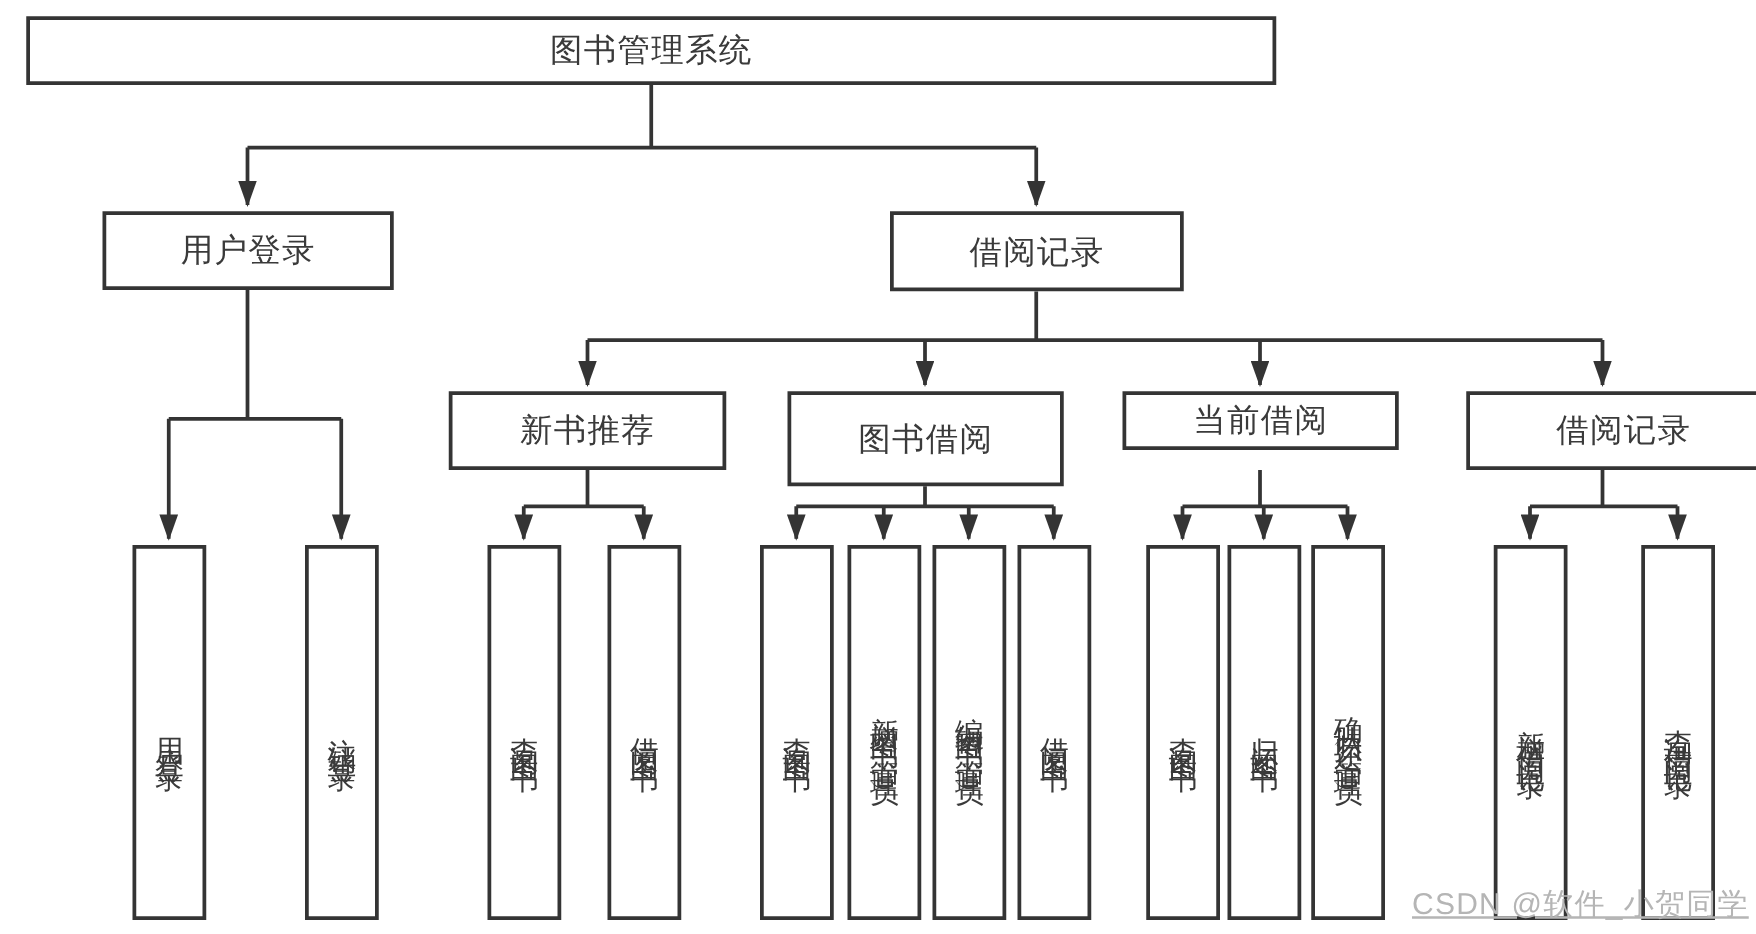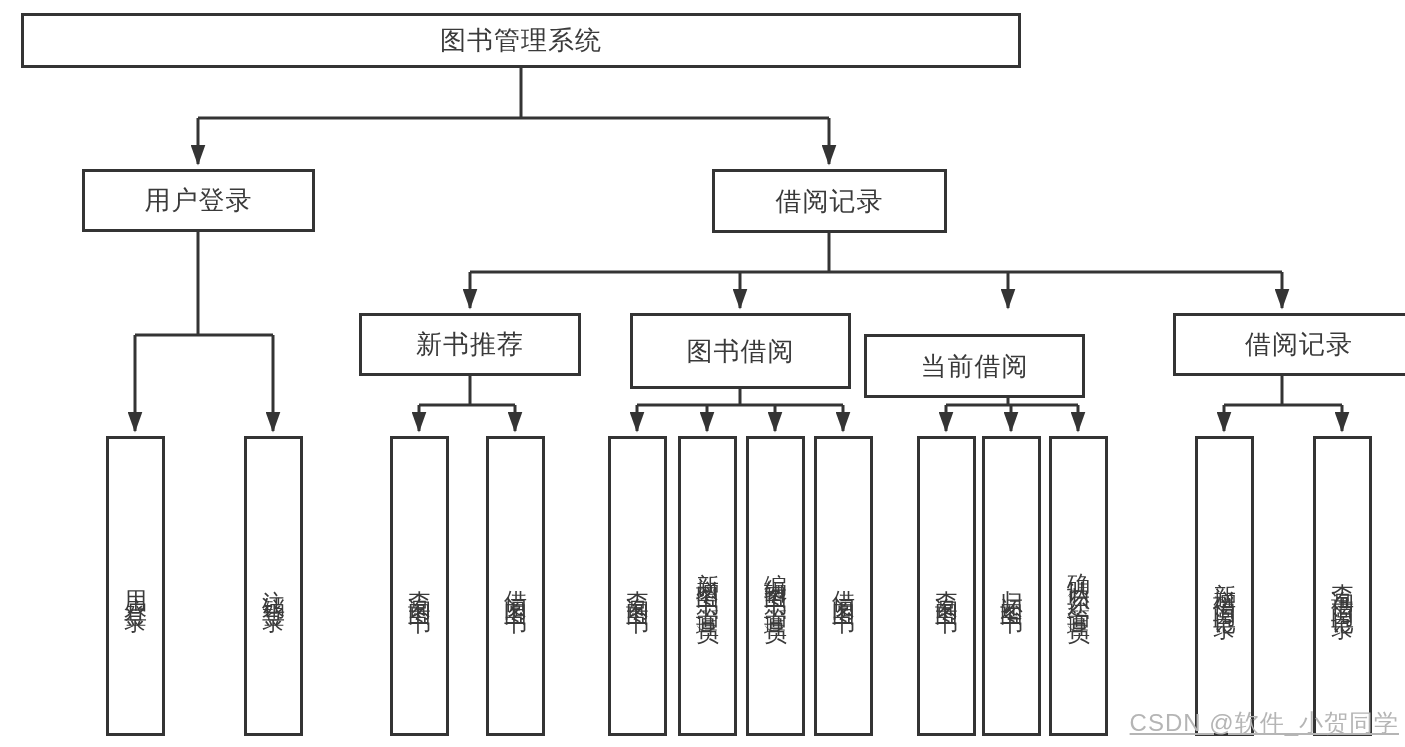--- a/index.html
+++ b/index.html
@@ -127,21 +127,21 @@
   <div class="node" style="left:712px; top:169px; width:235px; height:64px;">
     <span class="h-label">借阅记录</span>
   </div>
 
   <div class="node" style="left:359px; top:313px; width:222px; height:63px;">
     <span class="h-label">新书推荐</span>
   </div>
   <div class="node" style="left:630px; top:313px; width:221px; height:76px;">
     <span class="h-label">图书借阅</span>
   </div>
-  <div class="node" style="left:864px; top:313px; width:221px; height:64px;margin-top:21px;">
+  <div class="node" style="left:898px; top:313px; width:221px; height:47px;">
     <span class="h-label">当前借阅</span>
   </div>
   <div class="node" style="left:1173px; top:313px; width:252px; height:63px;">
     <span class="h-label">借阅记录</span>
   </div>
 
   <div class="node" style="left:106px; top:436px; width:59px; height:300px;">
     <span class="v-label">用户登录</span>
   </div>
   <div class="node" style="left:244px; top:436px; width:59px; height:300px;">

